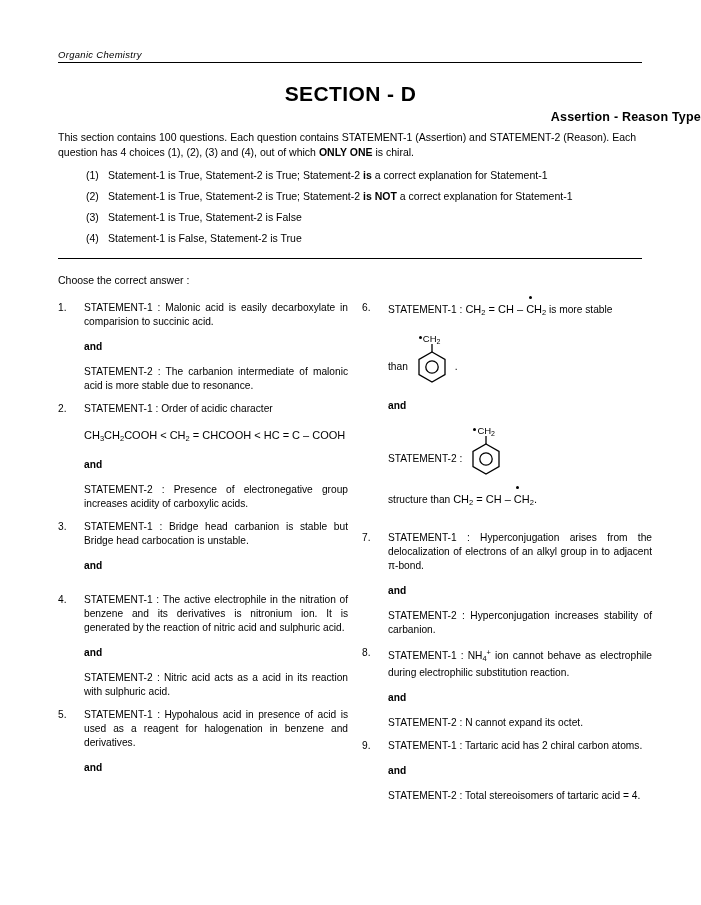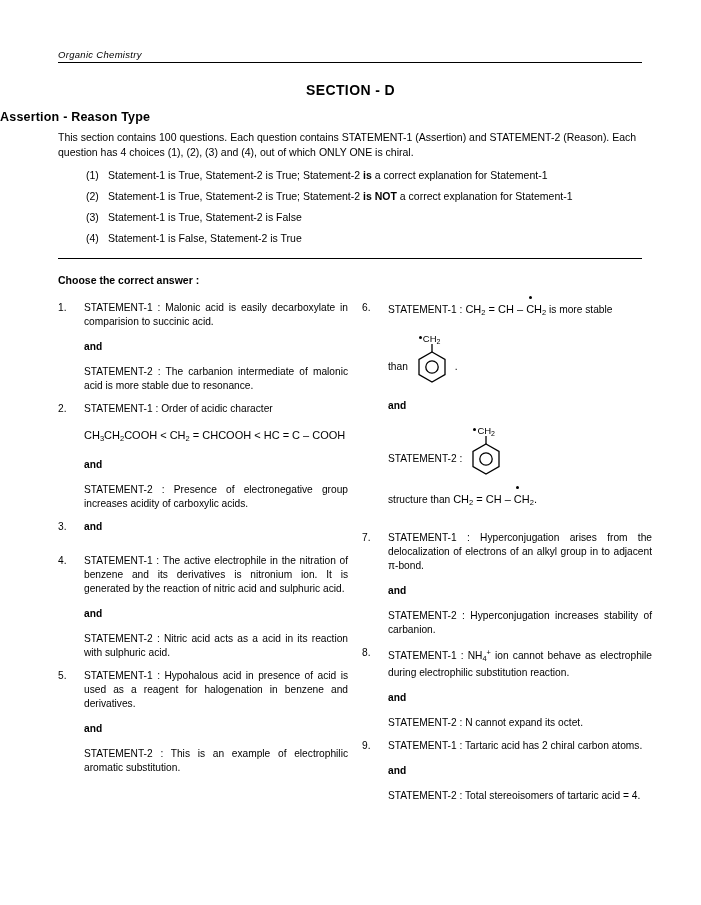--- a/index.html
+++ b/index.html
@@ -41,44 +41,44 @@
     border-bottom: 1.6px solid #000;
     margin-top: 1px;
   }
 
   
   .section-title {
     position: absolute;
     left: 0; top: 66px;
     width: 701px;
     text-align: center;
-    font-size: 14px;
+    font-size: 21px;
     font-weight: bold;
     letter-spacing: 0.4px;
   }
   .section-subtitle {
     position: absolute;
     left: 0; top: 94px;
     width: 701px;
-    text-align: left;
+    text-align: right;
     font-size: 12.5px;
     font-weight: bold;
     letter-spacing: 0.2px;
   }
 
   
   .intro {
     position: absolute;
     left: 58px;
     top: 114px;
     width: 586px;
     font-size: 10.5px;
     line-height: 15px;
   }
-  .intro b { font-weight: normal; }
+  .intro b { font-weight: bold; }
 
   
   .instructions {
     position: absolute;
     left: 58px;
     top: 152px;
     width: 586px;
   }
   .instr-title {
     font-size: 10.5px;
@@ -106,21 +106,21 @@
     top: 242px;
     width: 584px;
     border-bottom: 1.6px solid #000;
   }
 
   .choose {
     position: absolute;
     left: 58px;
     top: 258px;
     font-size: 10.5px;
-    font-weight: bold;
+    font-weight: normal;
   }
 
   
   .col {
     position: absolute;
     top: 285px;
     width: 290px;
     font-size: 10.2px;
   }
   .col-left  { left: 58px; }
@@ -291,39 +291,39 @@
         <p class="stmt">STATEMENT-1 : Order of acidic character</p>
         <p class="formula">CH<sub>3</sub>CH<sub>2</sub>COOH &lt; CH<sub>2</sub> = CHCOOH &lt; HC = C – COOH</p>
         <p class="and">and</p>
         <p class="stmt last">STATEMENT-2 : Presence of electronegative group increases acidity of carboxylic acids.</p>
       </div>
     </div>
 
     <div class="q">
       <div class="q-num">3.</div>
       <div class="q-body">
+        <p class="stmt">STATEMENT-1 : Bridge head carbanion is stable but Bridge head carbocation is unstable.</p>
         <p class="and">and</p>
       </div>
     </div>
 
     <div class="q">
       <div class="q-num">4.</div>
       <div class="q-body">
         <p class="stmt">STATEMENT-1 : The active electrophile in the nitration of benzene and its derivatives is nitronium ion. It is generated by the reaction of nitric acid and sulphuric acid.</p>
         <p class="and">and</p>
         <p class="stmt last">STATEMENT-2 : Nitric acid acts as a acid in its reaction with sulphuric acid.</p>
       </div>
     </div>
 
     <div class="q">
       <div class="q-num">5.</div>
       <div class="q-body">
         <p class="stmt">STATEMENT-1 : Hypohalous acid in presence of acid is used as a reagent for halogenation in benzene and derivatives.</p>
         <p class="and">and</p>
-        <p class="stmt last">STATEMENT-2 : This is an example of electrophilic aromatic substitution.</p>
       </div>
     </div>
 
   </div>
 
   <div class="col col-right">
 
     <div class="q">
       <div class="q-num">6.</div>
       <div class="q-body">

